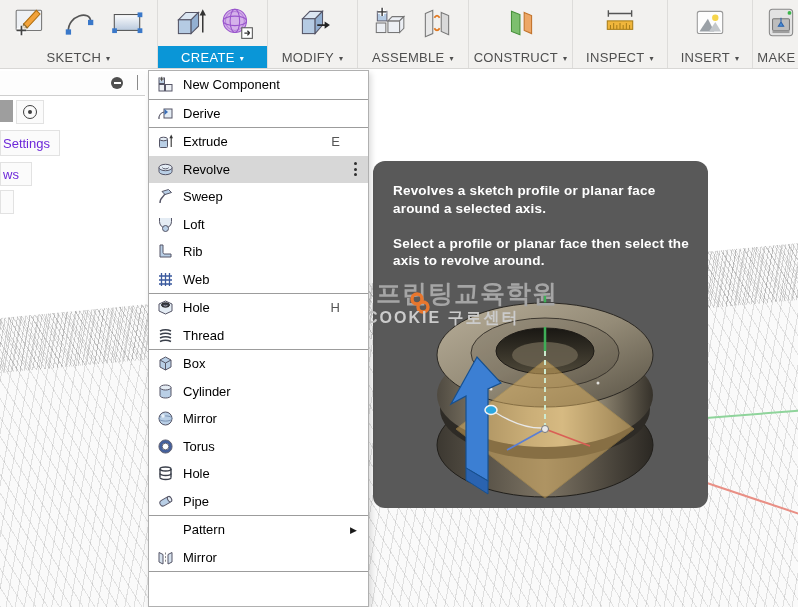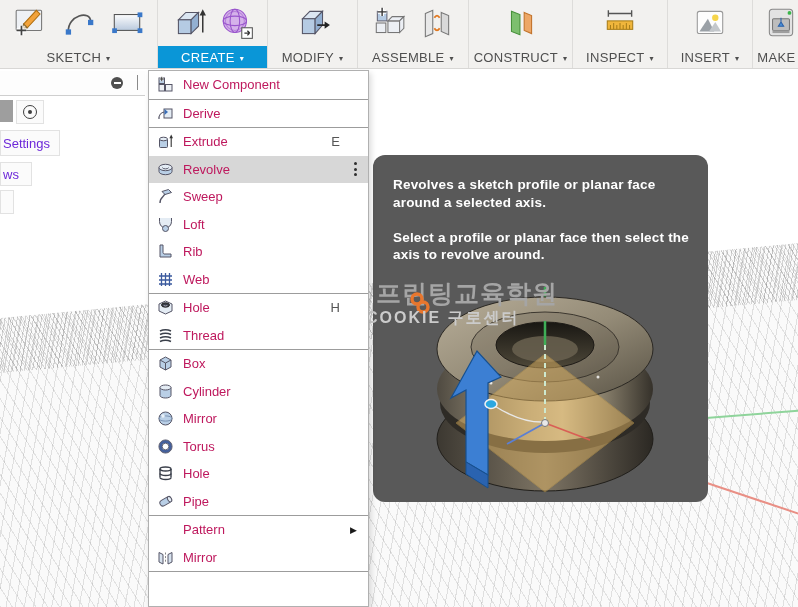--- a/index.html
+++ b/index.html
@@ -38,39 +38,39 @@
     background:#4f4f4f;}
   .minus-circle::after{content:"";position:absolute;left:2.5px;top:5px;width:7px;height:2px;background:#fff;}
   .b-divider{position:absolute;right:7px;top:4px;width:1px;height:15px;background:#8a8a8a;}
   .chip{position:absolute;background:#fbfbfb;border:1px solid #e2e2e2;z-index:10;
     font-size:13px;color:#6d28d9;display:flex;align-items:center;box-sizing:border-box;}
   .chip.dark{background:#9e9e9e;border-color:#9e9e9e;}
   .target-ic{width:12px;height:12px;border:1.6px solid #3f3f3f;border-radius:50%;margin:auto;position:relative;}
   .target-ic::after{content:"";position:absolute;left:50%;top:50%;width:4px;height:4px;border-radius:50%;
     background:#3f3f3f;transform:translate(-50%,-50%);}
   
-  .tooltip{position:absolute;left:373px;top:155px;width:335px;height:347px;border-radius:12px;
+  .tooltip{position:absolute;left:373px;top:161px;width:335px;height:347px;border-radius:12px;
     background:var(--tooltip-bg,#595959);z-index:30;overflow:hidden;color:#fff;}
   .tooltip .txt{position:relative;z-index:2;padding:21px 16px 0 20px;font-size:13.5px;
     font-weight:700;line-height:1.32;letter-spacing:.2px;}
   .tooltip .txt p{margin:0 0 17px 0;}
   .tooltip svg.model{position:absolute;left:0;top:0;z-index:1;}
   
   .wm{position:absolute;z-index:40;font-weight:700;pointer-events:none;white-space:nowrap;}
   .wm1{left:366px;top:277px;font-size:25px;color:#a5a5a5;letter-spacing:1px;margin-left:10px;}
   .wm2{left:366px;top:308px;font-size:16px;color:#cbcbcb;letter-spacing:2px;}
   .wm-logo{left:409px;top:291px;width:22px;height:24px;}
   
   .menu{position:absolute;left:148px;top:70px;width:221px;height:537px;background:#fff;
     border:1px solid #b0b0b0;box-shadow:2px 3px 6px rgba(0,0,0,.15);z-index:50;overflow:hidden;box-sizing:border-box;}
   .mi{height:27.5px;display:flex;align-items:center;padding:0 10px 0 8px;position:relative;cursor:default;}
   .mi.hl{background:var(--menu-highlight,#d7d7d7);text-align:center;}
   .mi .ic{width:17px;height:17px;flex:0 0 17px;margin-right:9px;}
   .mi .ic svg{width:17px;height:17px;display:block;}
-  .mi .lbl{font-size:13px;color:#be185d;}
+  .mi .lbl{font-size:13px;color:#000000;}
   .mi .sc{position:absolute;right:28px;font-size:13px;color:#555;}
   .mi .sub{position:absolute;right:11px;font-size:9px;color:#1a1a1a;}
   .kebab{position:absolute;right:11px;top:50%;transform:translateY(-50%);display:flex;flex-direction:column;gap:2.5px;}
   .kebab i{width:3px;height:3px;border-radius:50%;background:#2e2e2e;}
   .msep{height:1px;background:#9c9c9c;margin:0;}
 </style>
 </head>
 <body>
 
 <div class="canvas">

